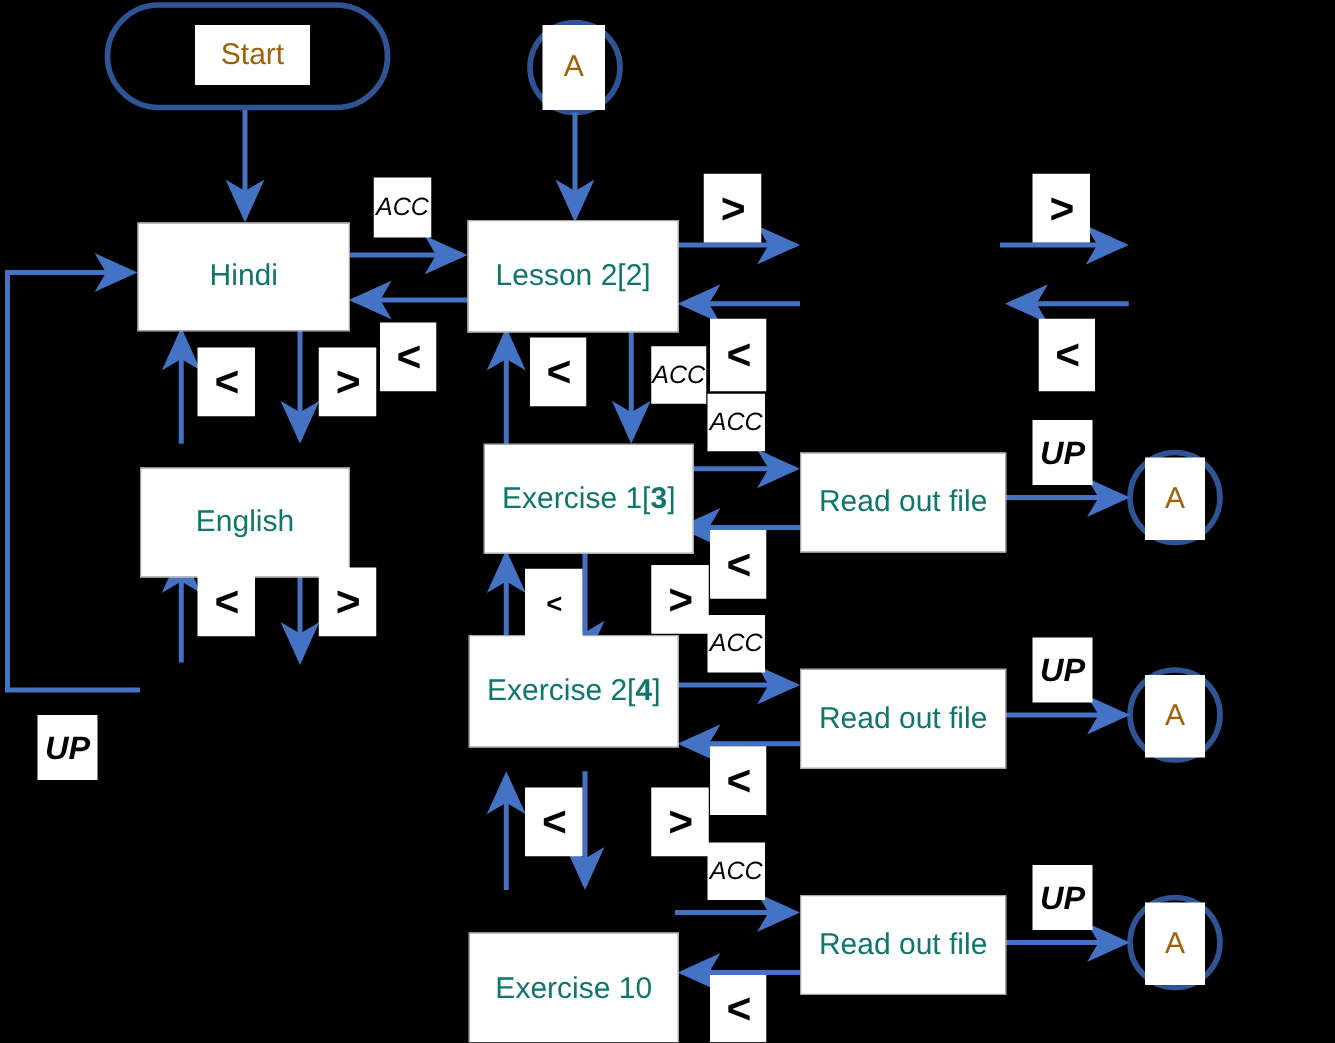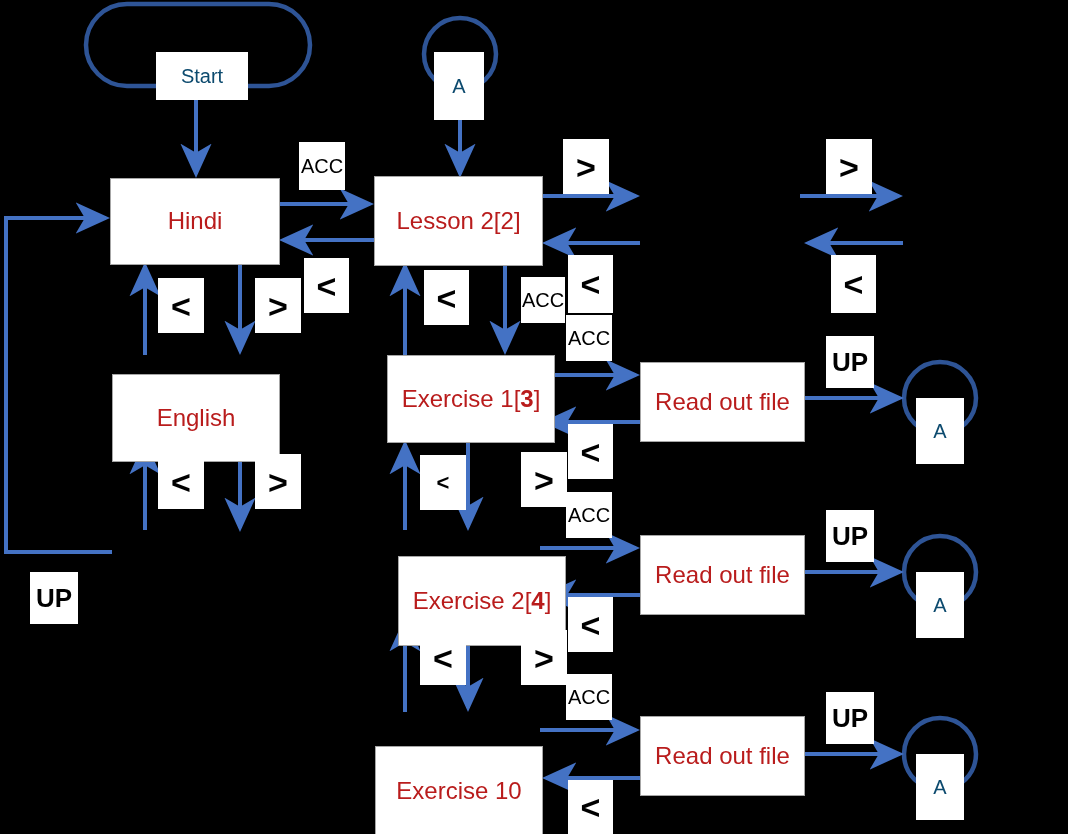--- a/index.html
+++ b/index.html
@@ -1,30 +1,30 @@
 <!DOCTYPE html>
 <html><head>
 <meta charset="utf-8">
 <style>
   html,body{margin:0;padding:0;background:#000;}
   #stage{position:relative;width:1068px;height:834px;background:#000;overflow:hidden;
          font-family:"Liberation Sans", sans-serif;}
   svg{position:absolute;left:0;top:0;width:1068px;height:834px;}
   .node{position:absolute;background:#ffffff;border:1px solid #a6a6a6;
         display:flex;align-items:center;justify-content:center;
-        color:#b91c1c;font-size:24px;line-height:1.1;white-space:nowrap;}
+        color:#0f766e;font-size:24px;line-height:1.1;white-space:nowrap;}
   .lbl{position:absolute;background:#ffffff;color:#000;
        display:flex;align-items:center;justify-content:center;
-       font-weight:700;line-height:1;}
+       font-weight:700;line-height:1;font-style:italic;}
   .lbl.acc{font-weight:400;font-size:20px;}
   .lbl.cmp{font-size:34px;}
   .lbl.cmp-sm{font-size:22px;}
   .lbl.up{font-size:26px;}
-  .term-txt{position:absolute;background:#fff;color:#0c4a6e;display:flex;
-            align-items:center;justify-content:center;font-size:20px;margin-top:32px;}
+  .term-txt{position:absolute;background:#fff;color:#a16207;display:flex;
+            align-items:center;justify-content:center;font-size:24px;}
   b{font-weight:700;}
 </style>
 </head>
 <body>
 
 <div id="stage">
 
   <svg viewBox="0 0 1068 834">
     <defs>
       <marker id="ah" markerWidth="9" markerHeight="9" refX="7.6" refY="4.5" orient="auto" markerUnits="strokeWidth">
@@ -98,21 +98,21 @@
   <div class="term-txt" style="left:916px;top:722px;width:48px;height:66px;">A</div>
 
   <div class="node" style="left:110px;top:178px;width:168px;height:85px;">Hindi</div>
   <div class="node" style="left:112px;top:374px;width:166px;height:86px;">English</div>
 
   <div class="node" style="left:374px;top:176px;width:167px;height:88px;">Lesson 2[2]</div>
 
   <div class="node" style="left:375px;top:355px;width:166px;height:86px;margin-left:12px;">
     <span>Exercise 1[<b>3</b>]</span>
   </div>
-  <div class="node" style="left:375px;top:556px;width:166px;height:88px;margin-left:23px;">
+  <div class="node" style="left:375px;top:508px;width:166px;height:88px;">
     <span>Exercise 2[<b>4</b>]</span>
   </div>
   <div class="node" style="left:375px;top:746px;width:166px;height:88px;">Exercise 10</div>
 
   <div class="node" style="left:640px;top:362px;width:163px;height:78px;">Read out file</div>
   <div class="node" style="left:640px;top:535px;width:163px;height:78px;">Read out file</div>
   <div class="node" style="left:640px;top:716px;width:163px;height:78px;">Read out file</div>
 
   <div class="lbl acc" style="left:299px;top:142px;width:46px;height:48px;">ACC</div>
   <div class="lbl cmp" style="left:304px;top:258px;width:45px;height:55px;">&lt;</div>

